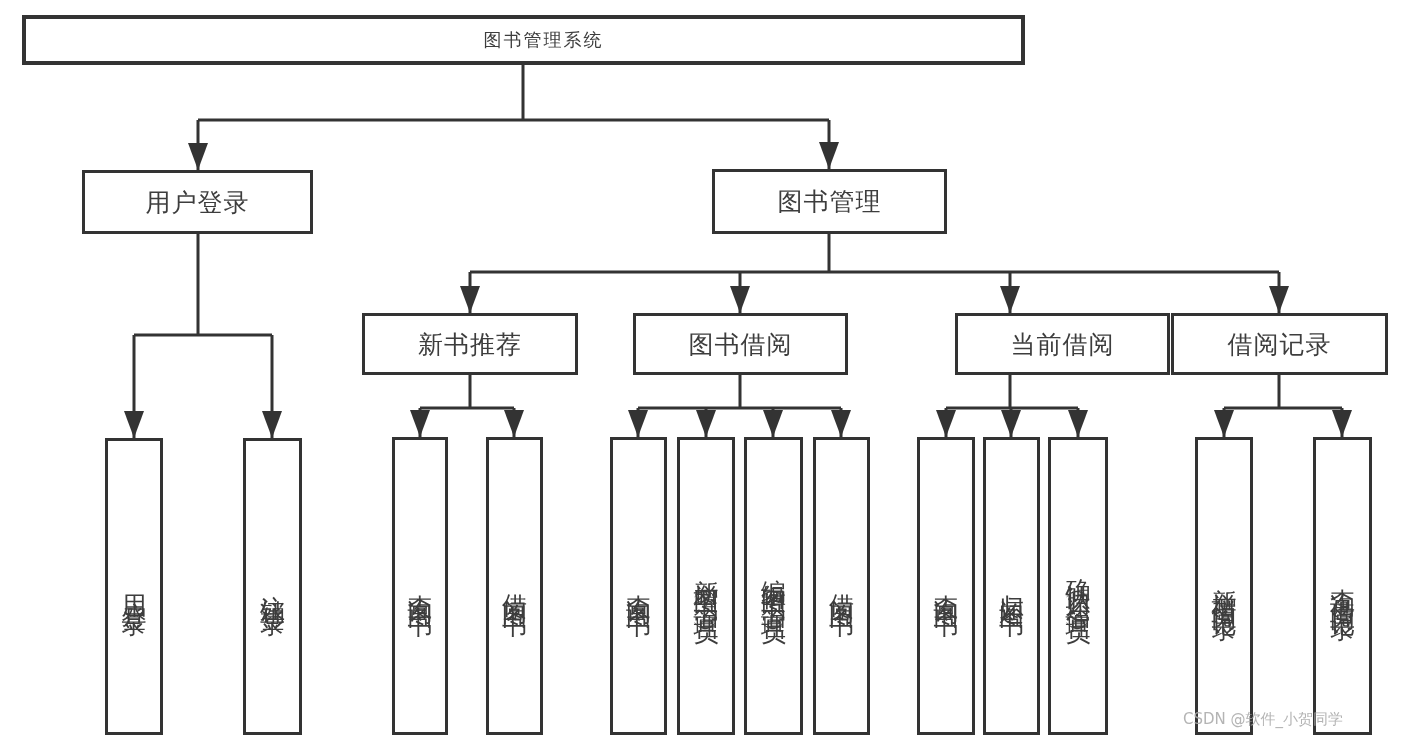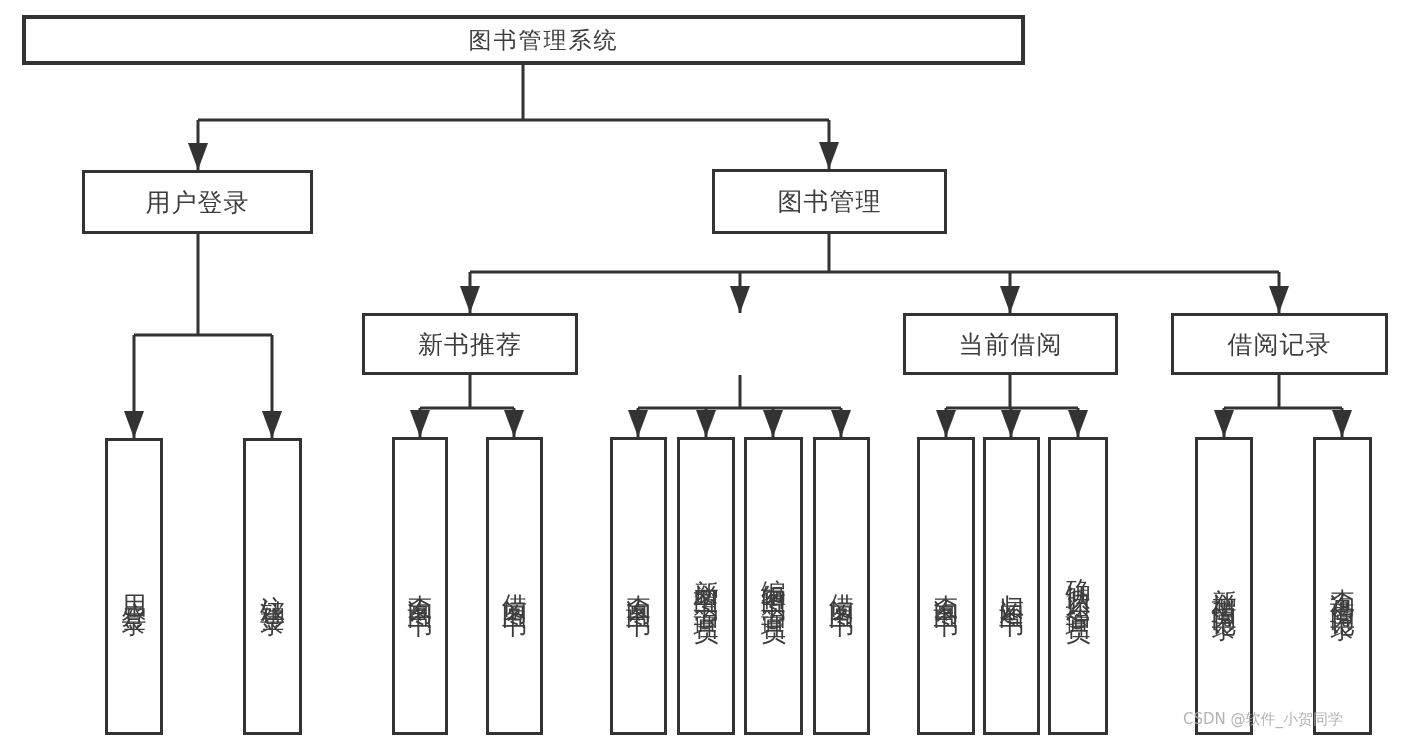--- a/index.html
+++ b/index.html
@@ -8,21 +8,21 @@
     font-family:"DejaVu Sans","Liberation Sans",sans-serif;
   }
   svg.wires{position:absolute;left:0;top:0;z-index:1;pointer-events:none;}
   svg.wires path.skel{fill:none;stroke:#333333;stroke-width:3;}
   svg.wires line{stroke:#333333;stroke-width:3;}
   .node{
     position:absolute;box-sizing:border-box;background:#ffffff;border:3px solid #333333;
     display:flex;align-items:center;justify-content:center;
     color:#3d3d3d;text-align:center;z-index:2;
   }
-  .node.root{border-width:4px;font-size:23px;letter-spacing:2px;padding-left:40px;}
+  .node.root{border-width:4px;font-size:18px;letter-spacing:2px;padding-left:40px;}
   .node.lvl{font-size:25px;letter-spacing:1px;}
   .node.leaf{
     writing-mode:vertical-rl;font-size:25px;letter-spacing:6px;line-height:1;
     padding:4px 0;
   }
   .watermark{
     position:absolute;left:1183px;top:710px;z-index:5;
     font-size:15px;color:rgba(172,172,172,0.9);white-space:nowrap;
   }
 </style>
@@ -68,21 +68,22 @@
     <line x1="1224" y1="408" x2="1224" y2="437" marker-end="url(#arw)"></line>
     <line x1="1342" y1="408" x2="1342" y2="437" marker-end="url(#arw)"></line>
   </svg>
 
   <div class="node root" style="left:22px;top:15px;width:1003px;height:50px;">图书管理系统</div>
 
   <div class="node lvl" style="left:82px;top:170px;width:231px;height:64px;">用户登录</div>
   <div class="node lvl" style="left:362px;top:313px;width:216px;height:62px;">新书推荐</div>
 
   <div class="node lvl" style="left:712px;top:169px;width:235px;height:65px;">图书管理</div>
-  <div class="node lvl" style="left:903px;top:313px;width:215px;height:62px;">当前借阅</div>
+  <div class="node lvl" style="left:633px;top:313px;width:215px;height:62px;">图书借阅</div>
+  <div class="node lvl" style="left:955px;top:313px;width:215px;height:62px;">当前借阅</div>
   <div class="node lvl" style="left:1171px;top:313px;width:217px;height:62px;">借阅记录</div>
 
   <div class="node leaf" style="left:105px;top:438px;width:58px;height:297px;">用户登录</div>
   <div class="node leaf" style="left:243px;top:438px;width:59px;height:297px;">注销登录</div>
 
   <div class="node leaf" style="left:392px;top:437px;width:56px;height:298px;">查询图书</div>
   <div class="node leaf" style="left:486px;top:437px;width:57px;height:298px;">借阅图书</div>
 
   <div class="node leaf" style="left:610px;top:437px;width:57px;height:298px;">查询图书</div>
   <div class="node leaf" style="left:677px;top:437px;width:58px;height:298px;">新增图书（管理员）</div>

